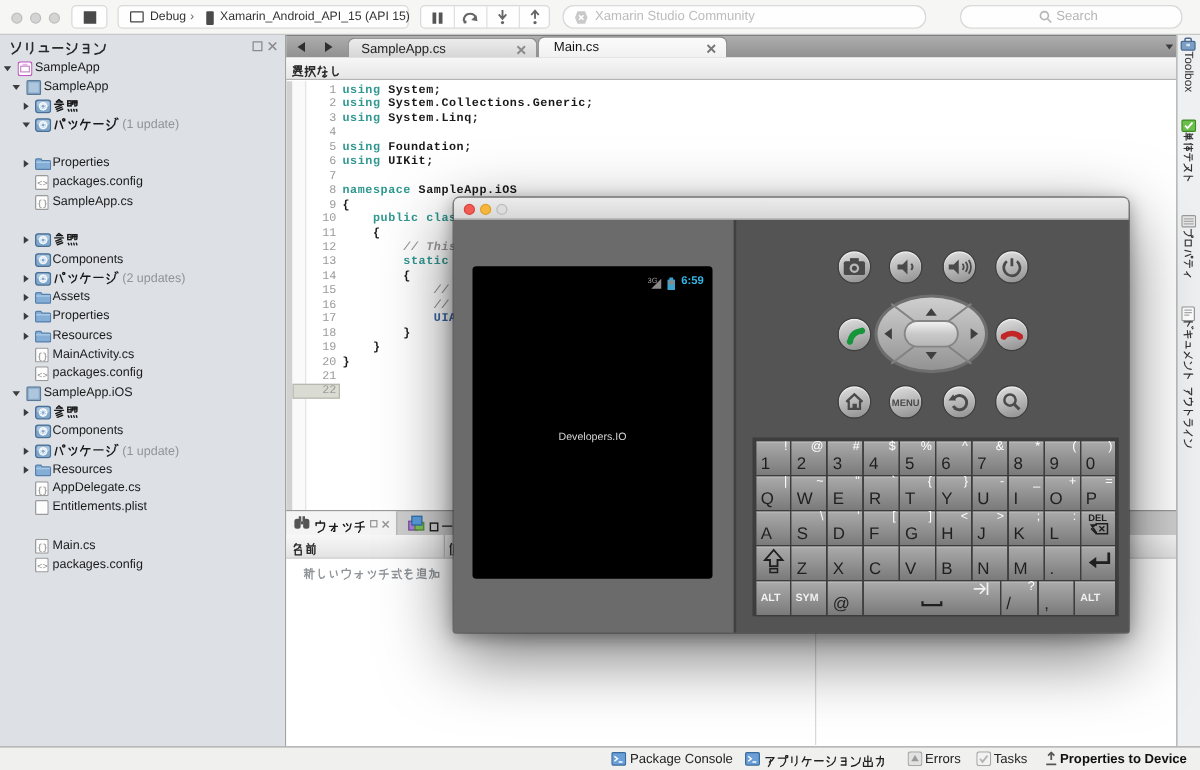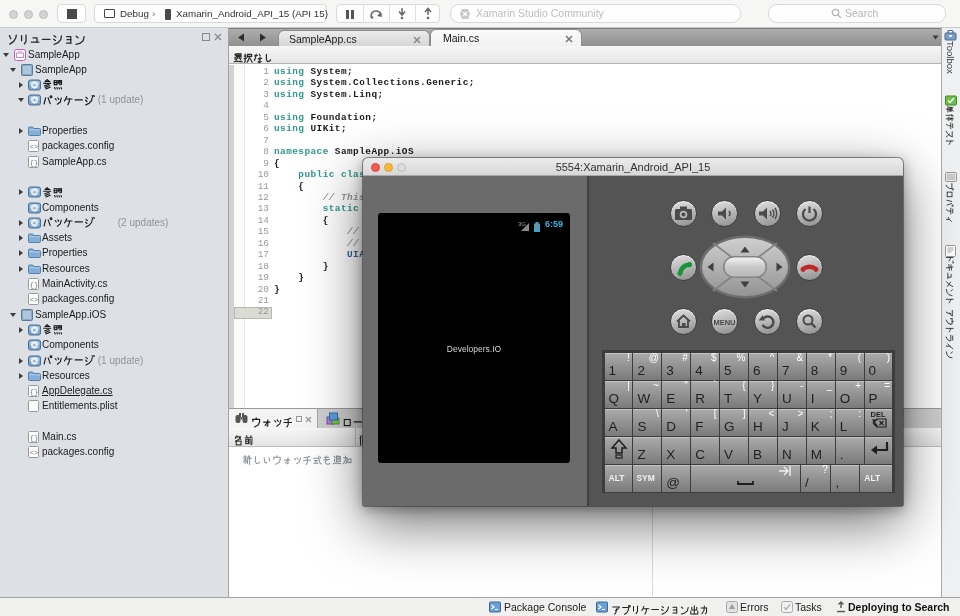--- a/index.html
+++ b/index.html
@@ -267,21 +267,21 @@
           <polyline points="19.3,3.2 18.3,6.9 15.3,9.2" fill="none" stroke="#1a1a1a" stroke-width="1.10" stroke-linecap="round" stroke-linejoin="round"></polyline>
           <polyline points="24.8,1.5 23.5,4.2 22.5,5.9" fill="none" stroke="#1a1a1a" stroke-width="1.10" stroke-linecap="round" stroke-linejoin="round"></polyline>
           <polyline points="24.1,4.0 30.0,4.0" fill="none" stroke="#1a1a1a" stroke-width="1.10" stroke-linecap="round" stroke-linejoin="round"></polyline>
           <polyline points="27.6,4.0 27.1,7.1 25.8,9.7" fill="none" stroke="#1a1a1a" stroke-width="1.10" stroke-linecap="round" stroke-linejoin="round"></polyline>
           <polyline points="33.1,4.9 40.4,4.9" fill="none" stroke="#1a1a1a" stroke-width="1.10" stroke-linecap="round" stroke-linejoin="round"></polyline>
           <polyline points="43.9,2.3 45.4,3.6" fill="none" stroke="#1a1a1a" stroke-width="1.10" stroke-linecap="round" stroke-linejoin="round"></polyline>
           <polyline points="43.6,5.2 45.0,6.5" fill="none" stroke="#1a1a1a" stroke-width="1.10" stroke-linecap="round" stroke-linejoin="round"></polyline>
           <polyline points="50.2,2.5 49.6,5.5 47.2,8.2 43.9,9.9" fill="none" stroke="#1a1a1a" stroke-width="1.10" stroke-linecap="round" stroke-linejoin="round"></polyline>
           <polyline points="50.1,0.7 50.9,1.8" fill="none" stroke="#1a1a1a" stroke-width="1.10" stroke-linecap="round" stroke-linejoin="round"></polyline>
           <polyline points="51.6,0.2 52.4,1.3" fill="none" stroke="#1a1a1a" stroke-width="1.10" stroke-linecap="round" stroke-linejoin="round"></polyline>
-        </svg><span style="color:#8f9499;margin-left:20px;"> (2 updates)</span></span>
+        </svg><span style="color:#8f9499;"> (2 updates)</span></span>
     </div>
 <div class="trow" style="top:230.60000000000002px">
       <span class="tri" style="left:19px;border-left-color:#3c3c3c"></span>
       <span class="tico" style="left:28px"><svg width="13" height="12">
           <path d="M0.5 3 Q0.5 2 1.5 2 L4.7 2 L5.7 3.5 L11.5 3.5 Q12.5 3.5 12.5 4.5 L12.5 9.5 Q12.5 10.5 11.5 10.5 L1.5 10.5 Q0.5 10.5 0.5 9.5 Z" fill="#85aed6" stroke="#5580ab"></path>
           <path d="M0.9 4.8 L12.1 4.8" stroke="#a9c8e4" stroke-width="1.2"></path>
         </svg></span>
       <span class="tlabel" style="left:42px"><span style="color:#1a1a1a;">Assets</span></span>
     </div>
 <div class="trow" style="top:245.9px">
@@ -395,21 +395,21 @@
           <path d="M0.5 3 Q0.5 2 1.5 2 L4.7 2 L5.7 3.5 L11.5 3.5 Q12.5 3.5 12.5 4.5 L12.5 9.5 Q12.5 10.5 11.5 10.5 L1.5 10.5 Q0.5 10.5 0.5 9.5 Z" fill="#85aed6" stroke="#5580ab"></path>
           <path d="M0.9 4.8 L12.1 4.8" stroke="#a9c8e4" stroke-width="1.2"></path>
         </svg></span>
       <span class="tlabel" style="left:42px"><span style="color:#1a1a1a;">Resources</span></span>
     </div>
 <div class="trow" style="top:383.6px">
       <span class="tico" style="left:28px"><svg width="11" height="12">
           <rect x="0.5" y="0.5" width="10" height="11" rx="1" fill="#fdfdfd" stroke="#9a9a9a"></rect>
           <text x="6" y="9" font-size="7" font-family="Liberation Mono" fill="#777" text-anchor="middle">{}</text>
         </svg></span>
-      <span class="tlabel" style="left:42px"><span style="color:#1a1a1a;text-decoration:underline;">AppDelegate.cs</span></span>
+      <span class="tlabel" style="left:42px"><span style="color:#1a1a1a;">AppDelegate.cs</span></span>
     </div>
 <div class="trow" style="top:398.90000000000003px">
       <span class="tico" style="left:28px"><svg width="11" height="12">
           <rect x="0.5" y="0.5" width="10" height="11" rx="1" fill="#fdfdfd" stroke="#9a9a9a"></rect>
         </svg></span>
       <span class="tlabel" style="left:42px"><span style="color:#1a1a1a;">Entitlements.plist</span></span>
     </div>
 <div class="trow" style="top:429.5px">
       <span class="tico" style="left:28px"><svg width="11" height="12">
           <rect x="0.5" y="0.5" width="10" height="11" rx="1" fill="#fdfdfd" stroke="#9a9a9a"></rect>
@@ -772,27 +772,26 @@
 <div class="ab" style="left:740px;top:601px;font-size:10.5px;color:#222">Errors</div>
 <svg class="sbi" style="left:781px">
       <rect x="0.5" y="0.5" width="11" height="11" rx="2" fill="#f2f2f2" stroke="#aaa"></rect>
       <path d="M3 6 L5 8.5 L9 3.5" stroke="#b5b5b5" stroke-width="1.5" fill="none"></path>
     </svg>
 <div class="ab" style="left:795px;top:601px;font-size:10.5px;color:#222">Tasks</div>
 <svg class="sbi" style="left:835px">
       <path d="M6 1 L6 7 M3.5 3.5 L6 1 L8.5 3.5" stroke="#555" stroke-width="1.4" fill="none"></path>
       <path d="M2 10.5 L10 10.5" stroke="#555" stroke-width="1.4"></path>
     </svg>
-<div class="ab" style="left:848px;top:601px;font-size:10.5px;color:#111;font-weight:bold">Deploying to Search</div>
+<div class="ab" style="left:848px;top:601px;font-size:10.5px;color:#111;font-weight:bold">Properties to Device</div>
 <div class="ab" id="emu">
 <div class="ab" id="emutitle"></div>
 <div class="ab" style="left:8px;top:4.5px;width:9px;height:9px;border-radius:50%;background:#f25a52;border:1px solid #d8453e"></div>
 <div class="ab" style="left:21px;top:4.5px;width:9px;height:9px;border-radius:50%;background:#f6b73c;border:1px solid #dfa02b"></div>
 <div class="ab" style="left:34px;top:4.5px;width:9px;height:9px;border-radius:50%;background:#dcdcdc;border:1px solid #bcbcbc"></div>
-<div class="ab" style="left:0;top:2.5px;width:540px;text-align:center;font-size:11px;color:#333">5554:Xamarin_Android_API_15</div>
 <div class="ab" id="emuleft"></div>
 <div class="ab" id="emuright"></div>
 <div class="ab" id="phone">
 <svg class="ab" width="26" height="12" style="left:140px;top:7px">
 <text x="0" y="6" font-size="6" fill="#9a9a9a" font-family="Liberation Sans">3G</text>
 <path d="M3 11 L11 11 L11 3 Z" fill="#8a8a8a"></path>
 <rect x="16" y="3.5" width="6" height="8.5" rx="0.5" fill="#3ca3cc"></rect>
           <rect x="17.5" y="2" width="3" height="2" fill="#3ca3cc"></rect>
           <rect x="17" y="4.5" width="4" height="3" fill="#8a8a8a"></rect>
 </svg>

